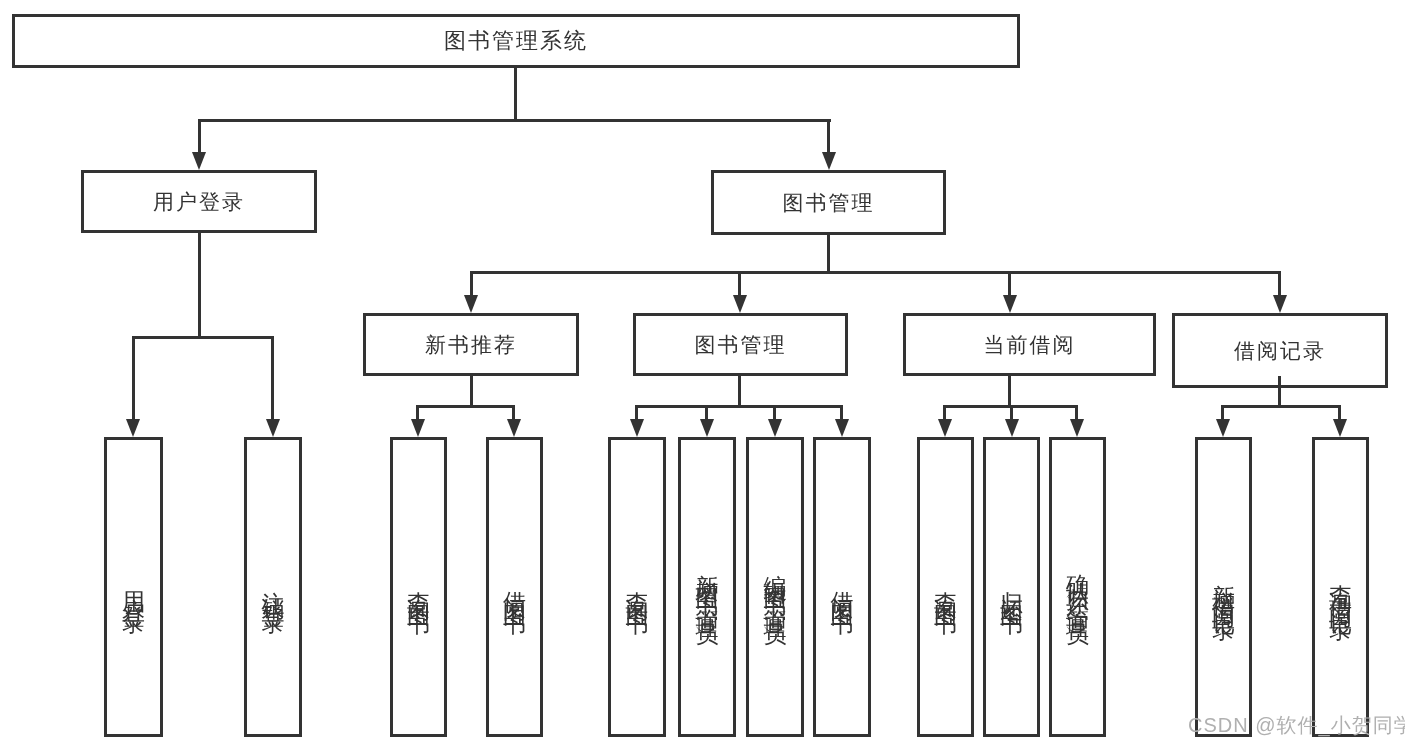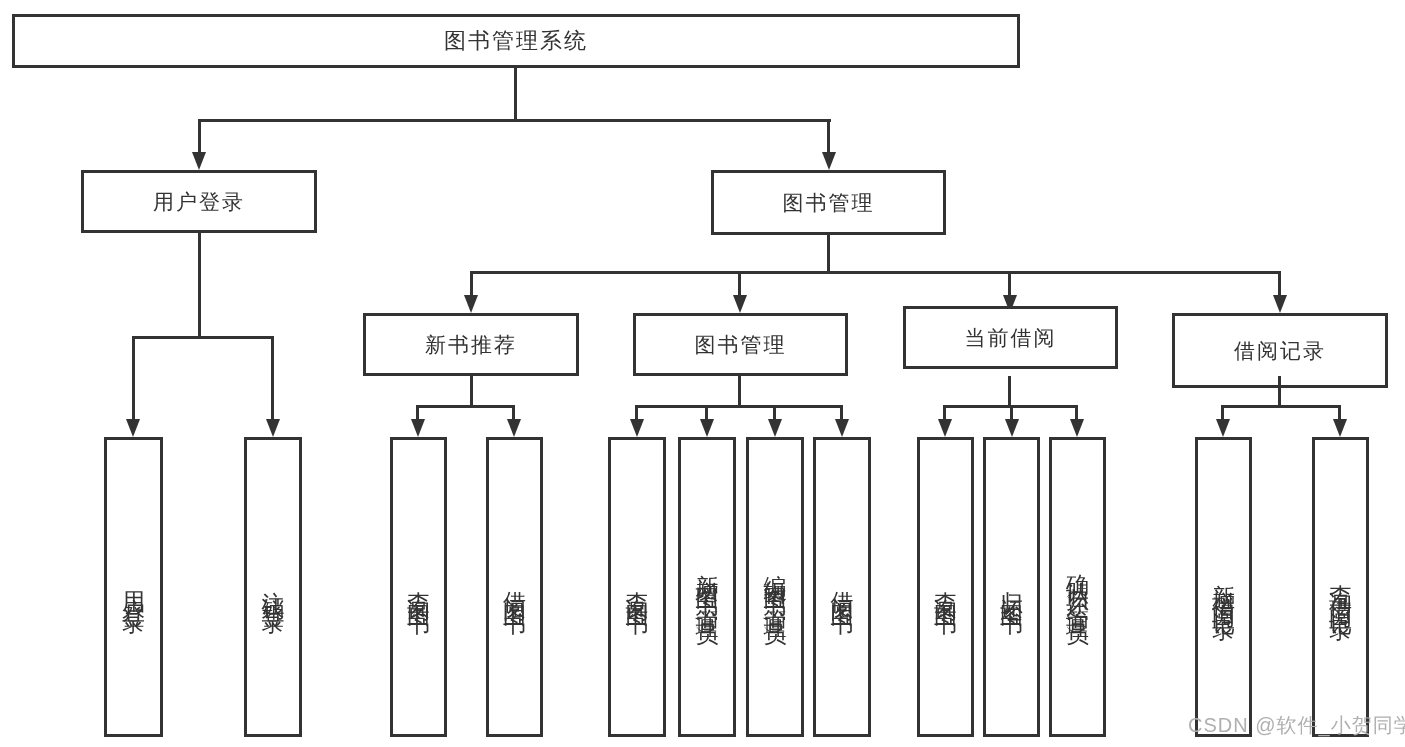--- a/index.html
+++ b/index.html
@@ -96,21 +96,21 @@
   <div class="ar" style="left:733px;top:295px"></div>
   <div class="ar" style="left:1003px;top:295px"></div>
   <div class="ar" style="left:1273px;top:295px"></div>
 
   <div class="node" style="left:363px;top:313px;width:216px;height:63px">
     <span class="t">新书推荐</span>
   </div>
   <div class="node" style="left:633px;top:313px;width:215px;height:63px">
     <span class="t">图书管理</span>
   </div>
-  <div class="node" style="left:903px;top:306px;width:215px;height:63px">
+  <div class="node" style="left:903px;top:313px;width:253px;height:63px">
     <span class="t">当前借阅</span>
   </div>
   <div class="node" style="left:1172px;top:313px;width:216px;height:75px">
     <span class="t">借阅记录</span>
   </div>
 
   <div class="ln" style="left:470px;top:376px;width:3px;height:31px"></div>
   <div class="ln" style="left:416px;top:405px;width:99px;height:3px"></div>
   <div class="ln" style="left:416px;top:405px;width:3px;height:16px"></div>
   <div class="ln" style="left:512px;top:405px;width:3px;height:16px"></div>

